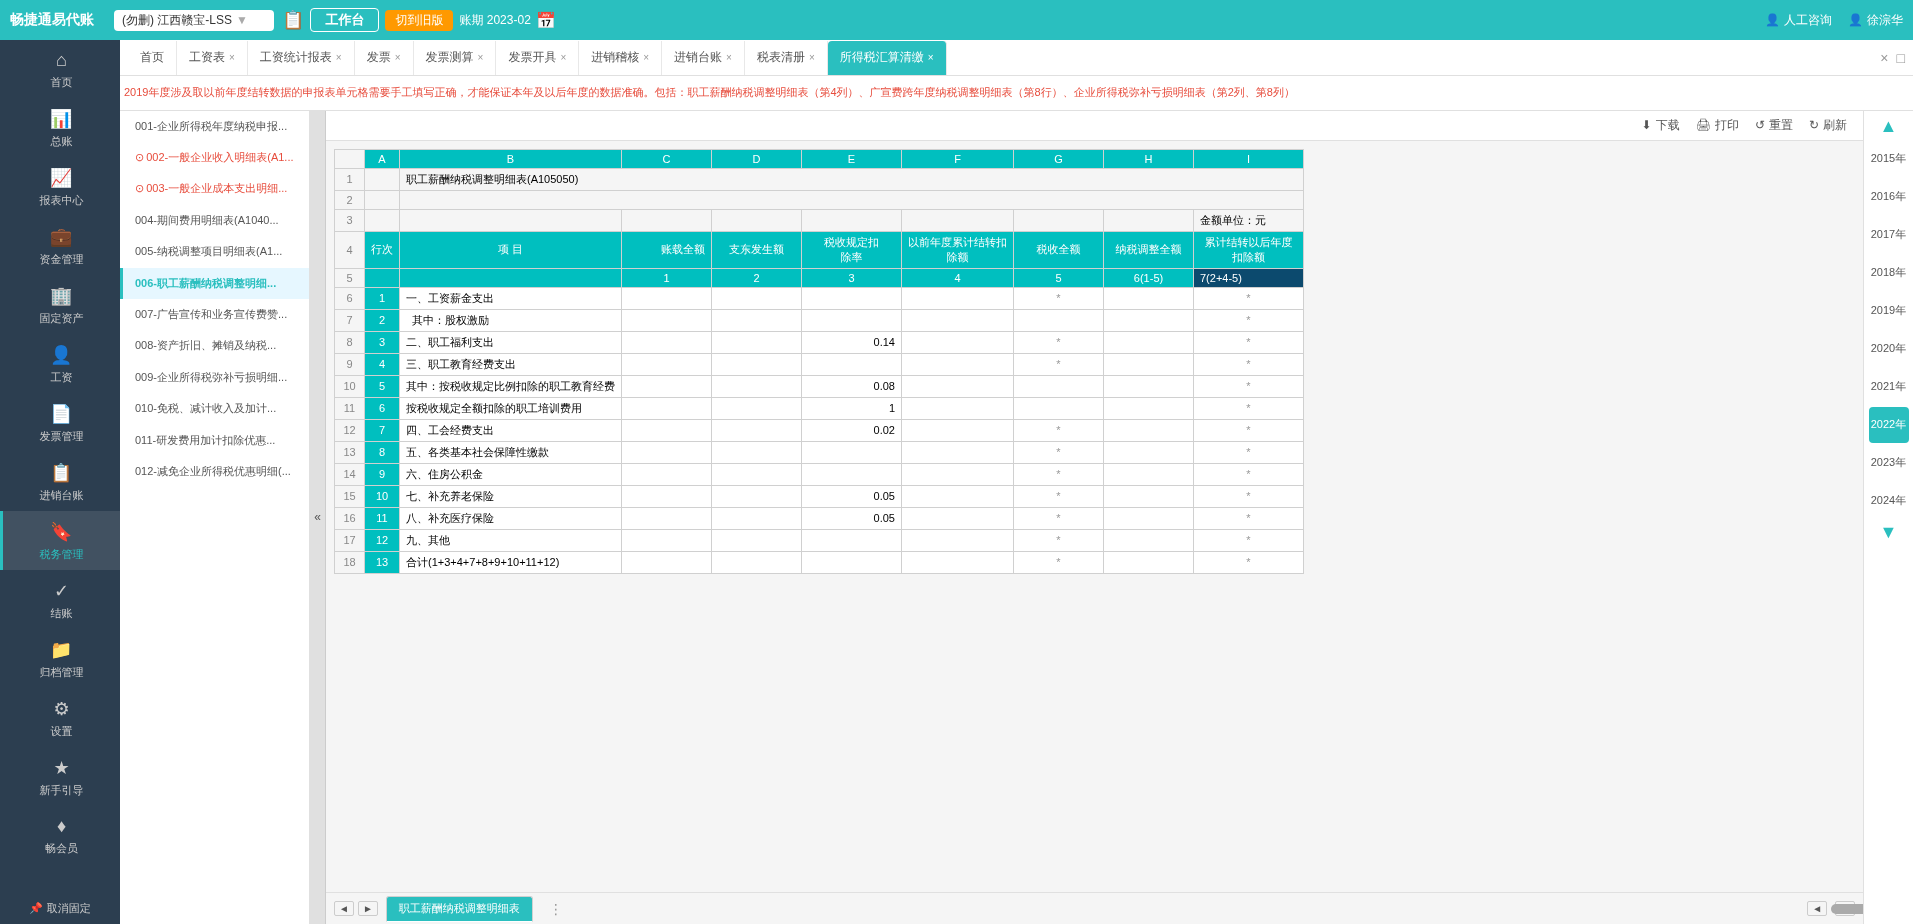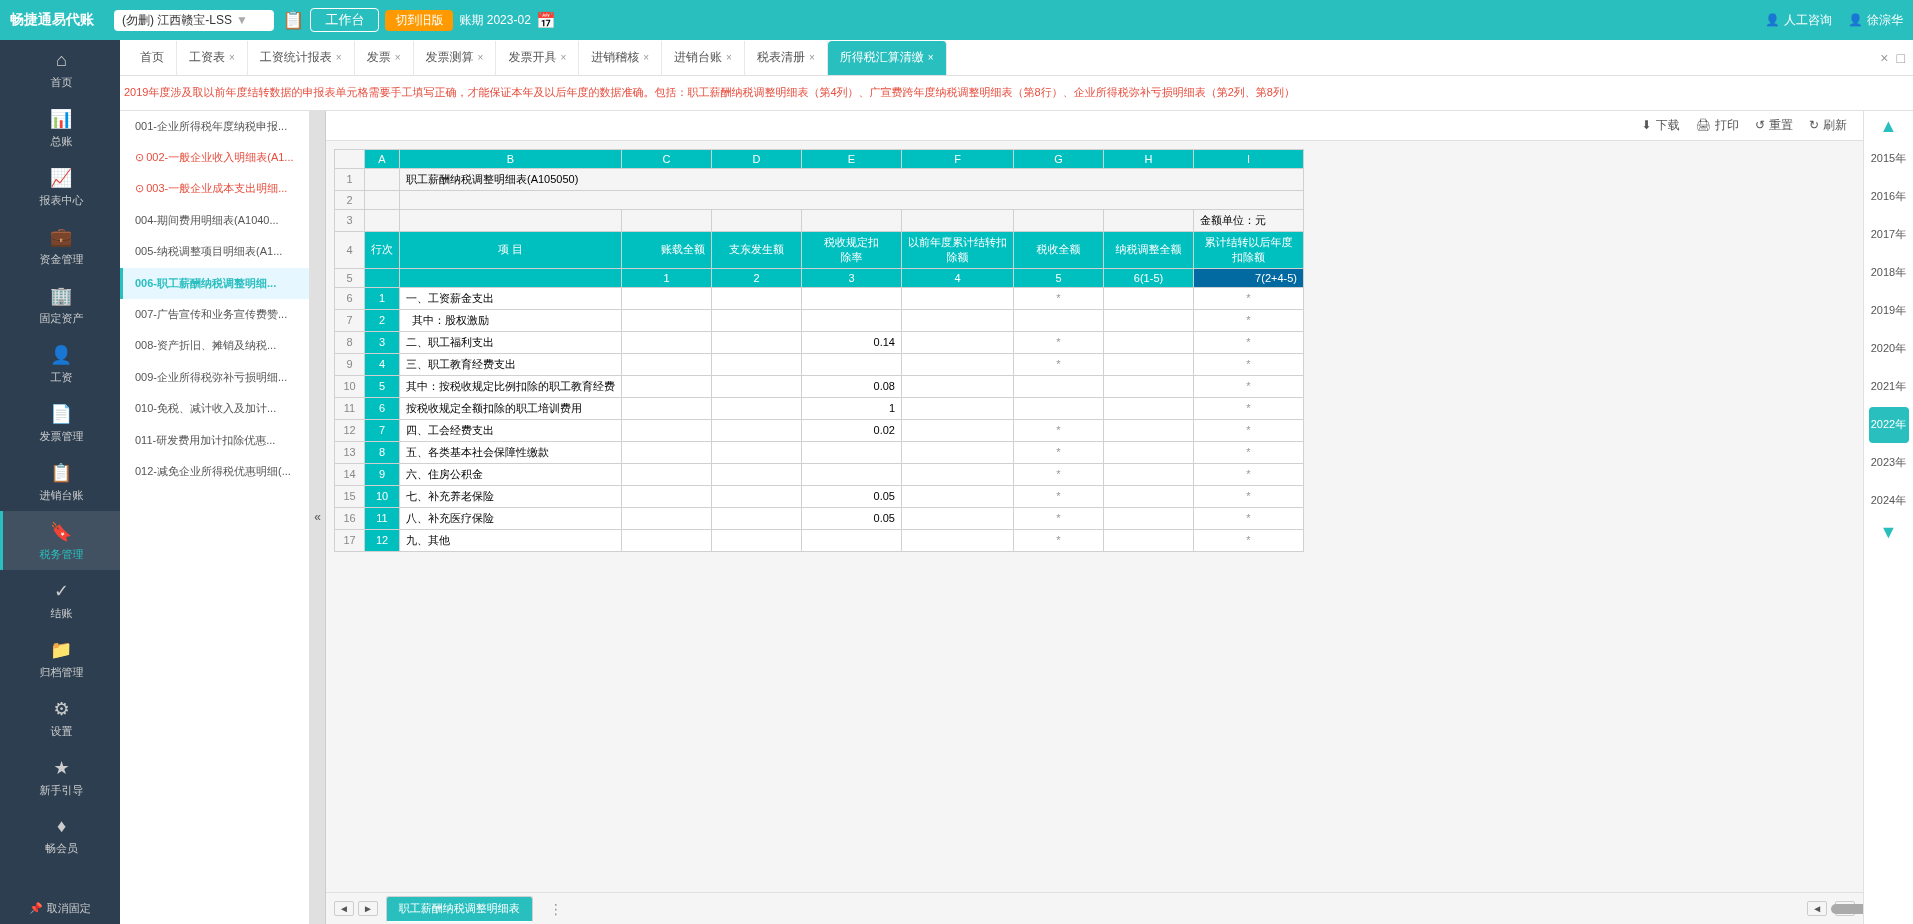--- a/index.html
+++ b/index.html
@@ -4,21 +4,21 @@
   <style>
     * { box-sizing: border-box; margin: 0; padding: 0; font-family: 'Microsoft YaHei', SimHei, sans-serif; }
     body { background: #f0f2f5; font-size: 12px; overflow: hidden; }
 
     
     .app-container { display: flex; flex-direction: column; height: 924px; width: 1913px; }
     .top-bar { display: flex; align-items: center; background: #2abfbf; height: 40px; padding: 0 10px; flex-shrink: 0; }
     .top-bar-logo { color: white; font-size: 14px; font-weight: bold; margin-right: 20px; white-space: nowrap; }
     .top-bar-company { background: white; border-radius: 4px; padding: 2px 8px; font-size: 12px; color: #333; display: flex; align-items: center; gap: 4px; min-width: 160px; }
     .top-bar-company .arrow { color: #aaa; }
-    .btn-workspace { background: #2abfbf; border: 1px solid white; color: white; border-radius: 4px; padding: 2px 14px; font-size: 13px; cursor: pointer; }
+    .btn-workspace { background: #2abfbf; border: 1px solid white; color: white; border-radius: 4px; padding: 2px 14px; font-size: 13px; cursor: pointer; font-weight: bold; }
     .btn-old { background: #ff9900; border: none; color: white; border-radius: 4px; padding: 2px 10px; font-size: 12px; cursor: pointer; }
     .top-bar-right { margin-left: auto; display: flex; align-items: center; gap: 16px; color: white; font-size: 12px; }
     .top-bar-right .service { display: flex; align-items: center; gap: 4px; cursor: pointer; }
     .top-bar-right .user { display: flex; align-items: center; gap: 4px; cursor: pointer; }
 
     .main-layout { display: flex; flex: 1; overflow: hidden; }
 
     
     .sidebar { width: 120px; background: #2c3e50; display: flex; flex-direction: column; flex-shrink: 0; overflow-y: auto; }
     .sidebar-item { display: flex; flex-direction: column; align-items: center; padding: 10px 0 8px; color: #ccc; cursor: pointer; font-size: 11px; gap: 4px; border-left: 3px solid transparent; }
@@ -355,21 +355,21 @@
                 <tr class="subheader-row">
                   <td class="row-num">5</td>
                   <td style="background:#00bfbf;"></td>
                   <td style="background:#00bfbf;"></td>
                   <td style="background:#00bfbf;color:white;text-align:center;">1</td>
                   <td style="background:#00bfbf;color:white;text-align:center;">2</td>
                   <td style="background:#00bfbf;color:white;text-align:center;">3</td>
                   <td style="background:#00bfbf;color:white;text-align:center;">4</td>
                   <td style="background:#00bfbf;color:white;text-align:center;">5</td>
                   <td style="background:#00bfbf;color:white;text-align:center;">6(1-5)</td>
-                  <td style="background:#0369a1;color:white;text-align:right;">7(2+4-5)</td>
+                  <td style="background:#0c4a6e;color:white;text-align:left;">7(2+4-5)</td>
                 </tr>
 
                 <tr class="data-row">
                   <td class="row-num">6</td>
                   <td class="col-index" style="background:#00bfbf;color:white;text-align:center;">1</td>
                   <td>一、工资薪金支出</td>
                   <td class="num-cell"></td>
                   <td class="num-cell"></td>
                   <td class="num-cell"></td>
                   <td class="num-cell"></td>
@@ -494,20 +494,32 @@
                   <td class="num-cell">0.05</td>
                   <td class="num-cell"></td>
                   <td class="star">*</td>
                   <td class="num-cell"></td>
                   <td class="star">*</td>
                 </tr>
                 <tr class="data-row">
                   <td class="row-num">17</td>
                   <td class="col-index" style="background:#00bfbf;color:white;text-align:center;">12</td>
                   <td>九、其他</td>
+                  <td class="num-cell"></td>
+                  <td class="num-cell"></td>
+                  <td class="num-cell"></td>
+                  <td class="num-cell"></td>
+                  <td class="star">*</td>
+                  <td class="num-cell"></td>
+                  <td class="star">*</td>
+                </tr>
+                <tr class="data-row">
+                  <td class="row-num">18</td>
+                  <td class="col-index" style="background:#00bfbf;color:white;text-align:center;">13</td>
+                  <td>合计(1+3+4+7+8+9+10+11+12)</td>
                   <td class="num-cell"></td>
                   <td class="num-cell"></td>
                   <td class="num-cell"></td>
                   <td class="num-cell"></td>
                   <td class="star">*</td>
                   <td class="num-cell"></td>
                   <td class="star">*</td>
                 </tr>
               </tbody>
             </table>

